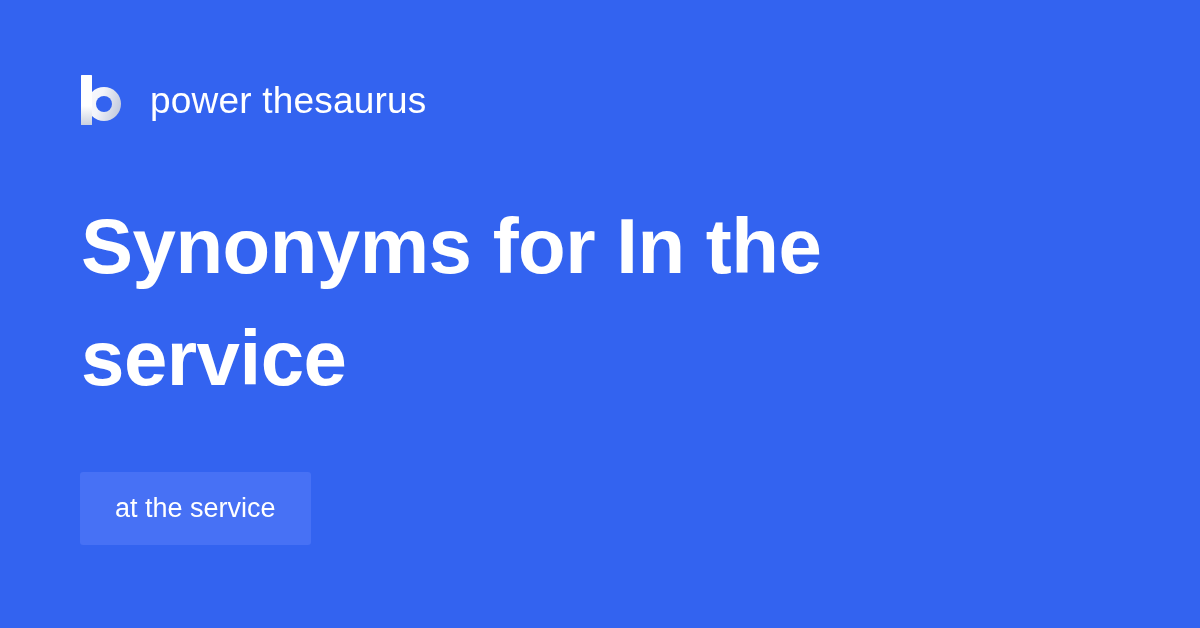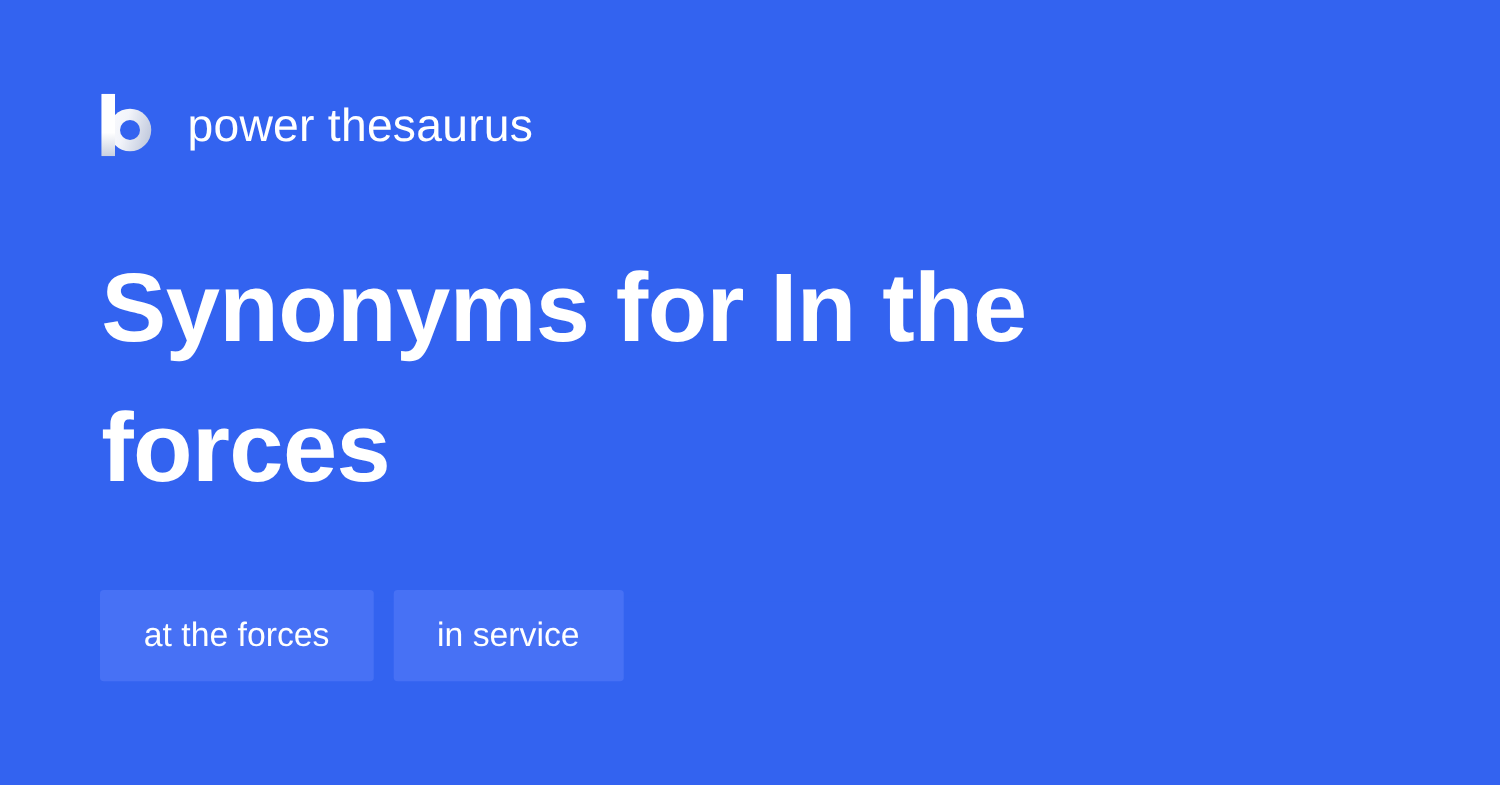--- a/index.html
+++ b/index.html
@@ -119,20 +119,19 @@
         </mask>
       </defs>
 
       <rect x="0" y="0" width="44" height="50" fill="url(#bowlGrad)" mask="url(#bowlMask)"></rect>
 
       <rect x="0" y="0" width="11" height="50" rx="0.5" fill="url(#stemGrad)"></rect>
     </svg>
     <span class="brand-name">power thesaurus</span>
   </div>
 
-  <h1 class="headline">Synonyms for In the forces</h1>
+  <h1 class="headline">Synonyms for In the service</h1>
 
   <div class="chips">
-    <div class="chip">at the forces</div>
-    <div class="chip">in service</div>
+    <div class="chip">at the service</div>
   </div>
 
 </div>
 
 </body></html>

